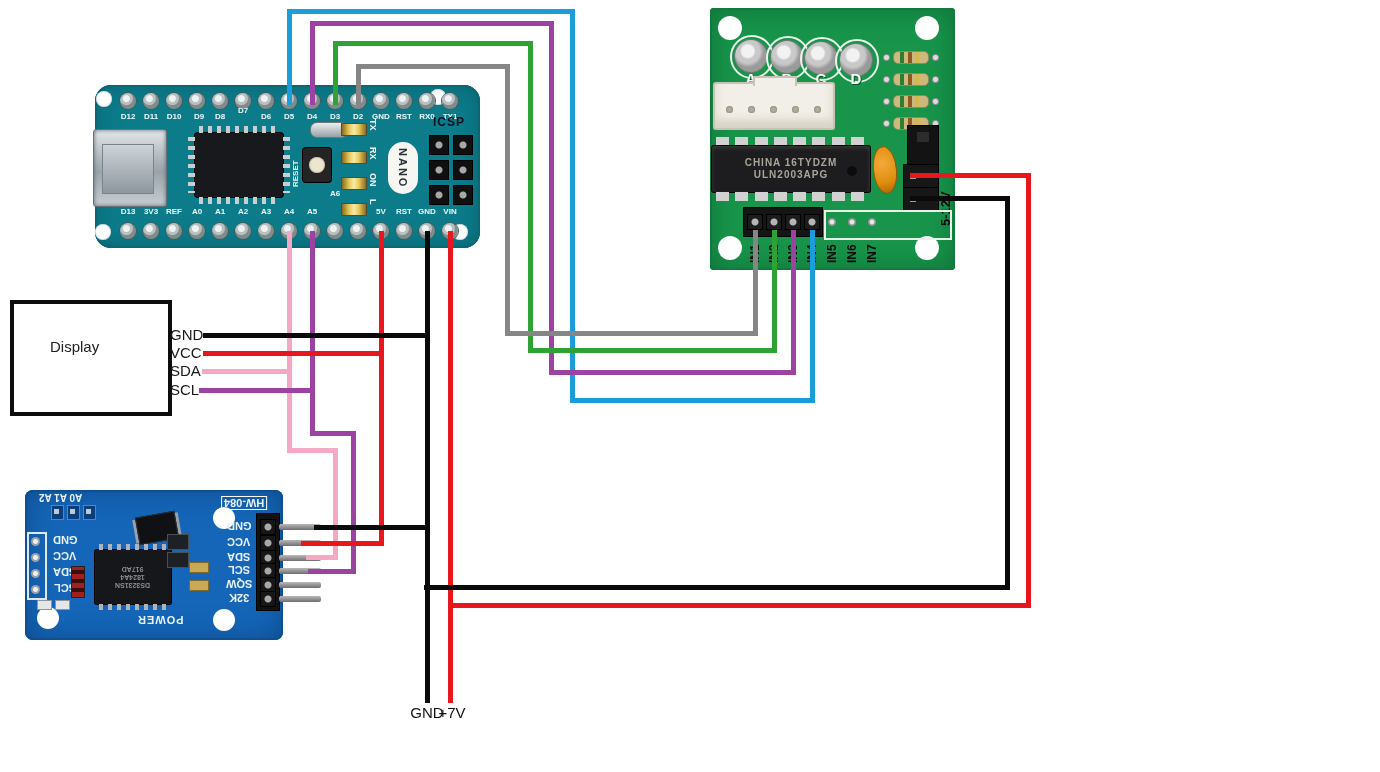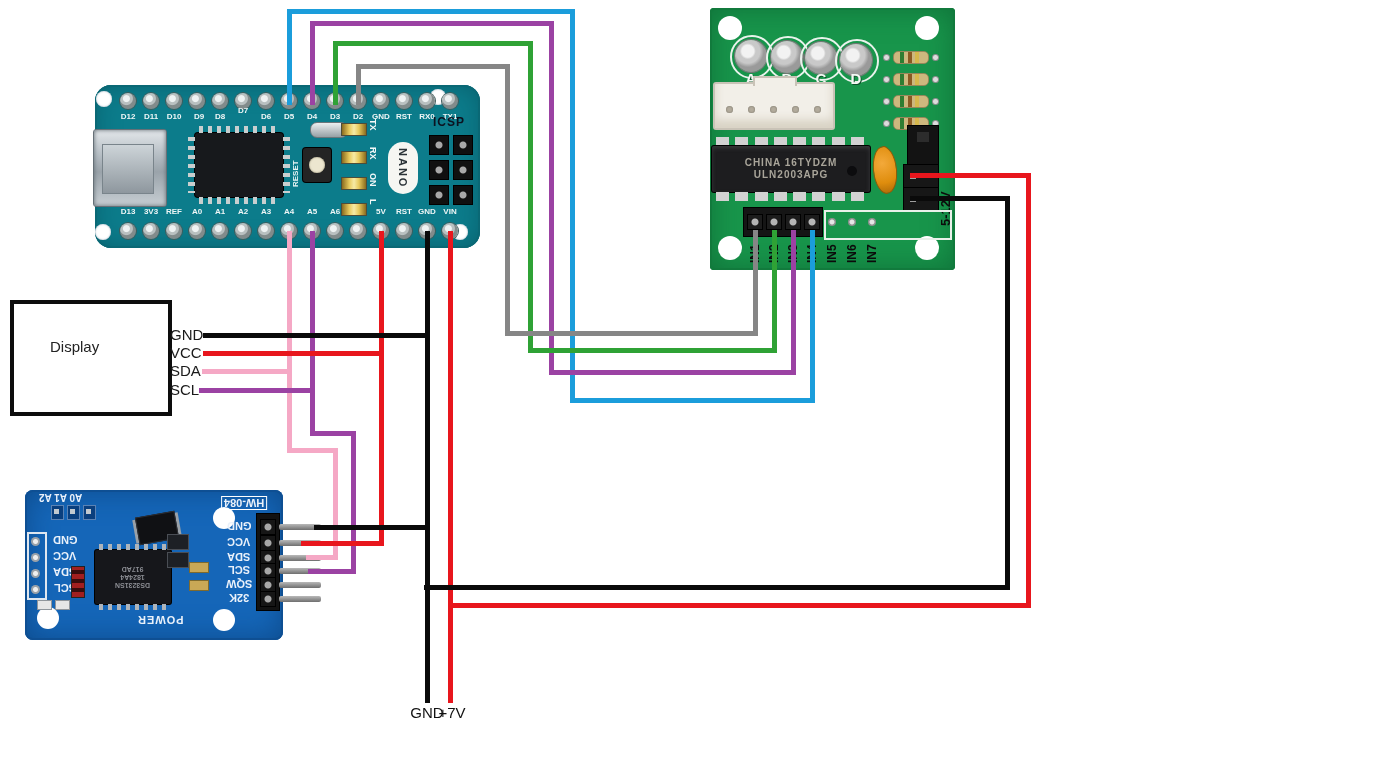--- a/index.html
+++ b/index.html
@@ -181,21 +181,21 @@
         <div class="nlbl" style="left: 110px; top: 122px;">A1</div>
         <div class="npin" style="left: 117px; top: 138px;"></div>
         <div class="nlbl" style="left: 133px; top: 122px;">A2</div>
         <div class="npin" style="left: 140px; top: 138px;"></div>
         <div class="nlbl" style="left: 156px; top: 122px;">A3</div>
         <div class="npin" style="left: 163px; top: 138px;"></div>
         <div class="nlbl" style="left: 179px; top: 122px;">A4</div>
         <div class="npin" style="left: 186px; top: 138px;"></div>
         <div class="nlbl" style="left: 202px; top: 122px;">A5</div>
         <div class="npin" style="left: 209px; top: 138px;"></div>
-        <div class="nlbl" style="left: 225px; top: 122px;">A6</div>
+        <div class="nlbl" style="left: 225px; top: 104px;">A6</div>
         <div class="npin" style="left: 232px; top: 138px;"></div>
         <div class="nlbl" style="left: 248px; top: 122px;">A7</div>
         <div class="npin" style="left: 255px; top: 138px;"></div>
         <div class="nlbl" style="left: 271px; top: 122px;">5V</div>
         <div class="npin" style="left: 278px; top: 138px;"></div>
         <div class="nlbl" style="left: 294px; top: 122px;">RST</div>
         <div class="npin" style="left: 301px; top: 138px;"></div>
         <div class="nlbl" style="left: 317px; top: 122px;">GND</div>
         <div class="npin" style="left: 324px; top: 138px;"></div>
         <div class="nlbl" style="left: 340px; top: 122px;">VIN</div>

